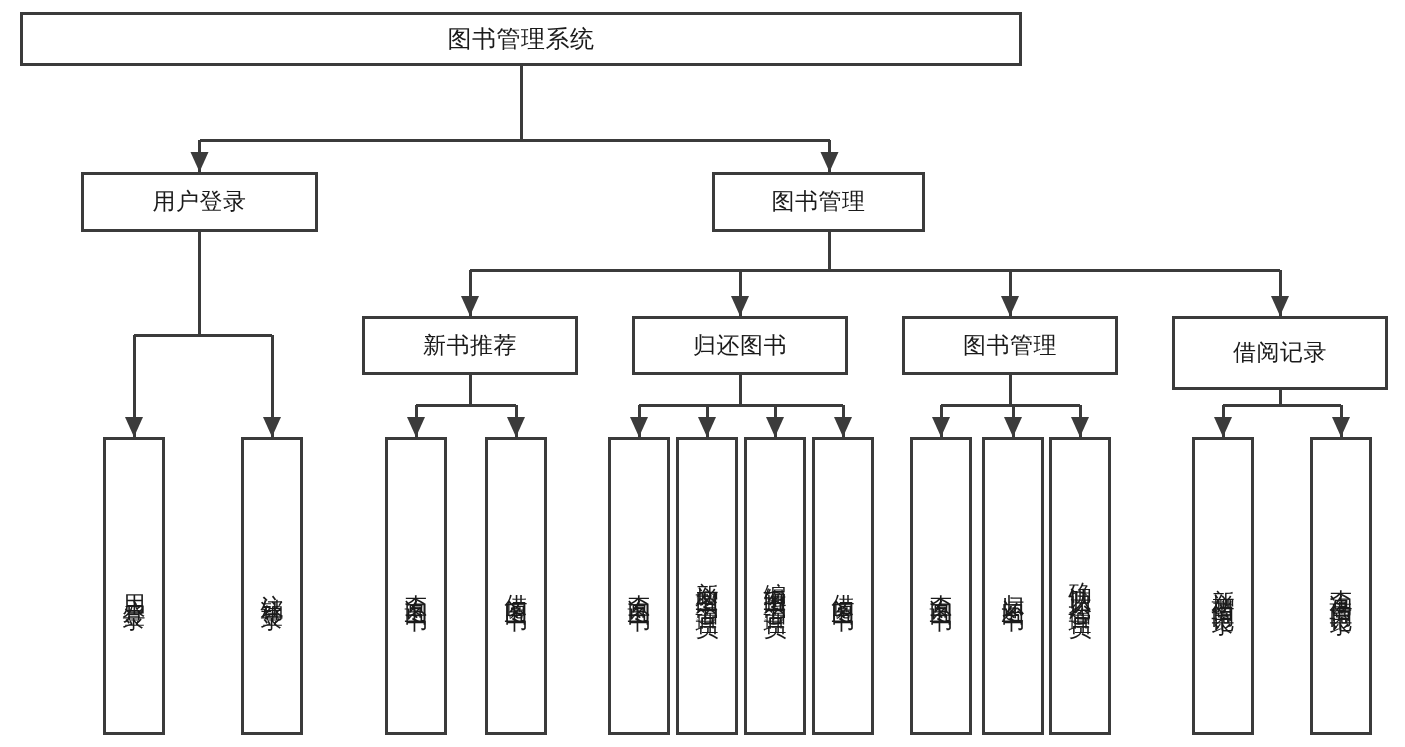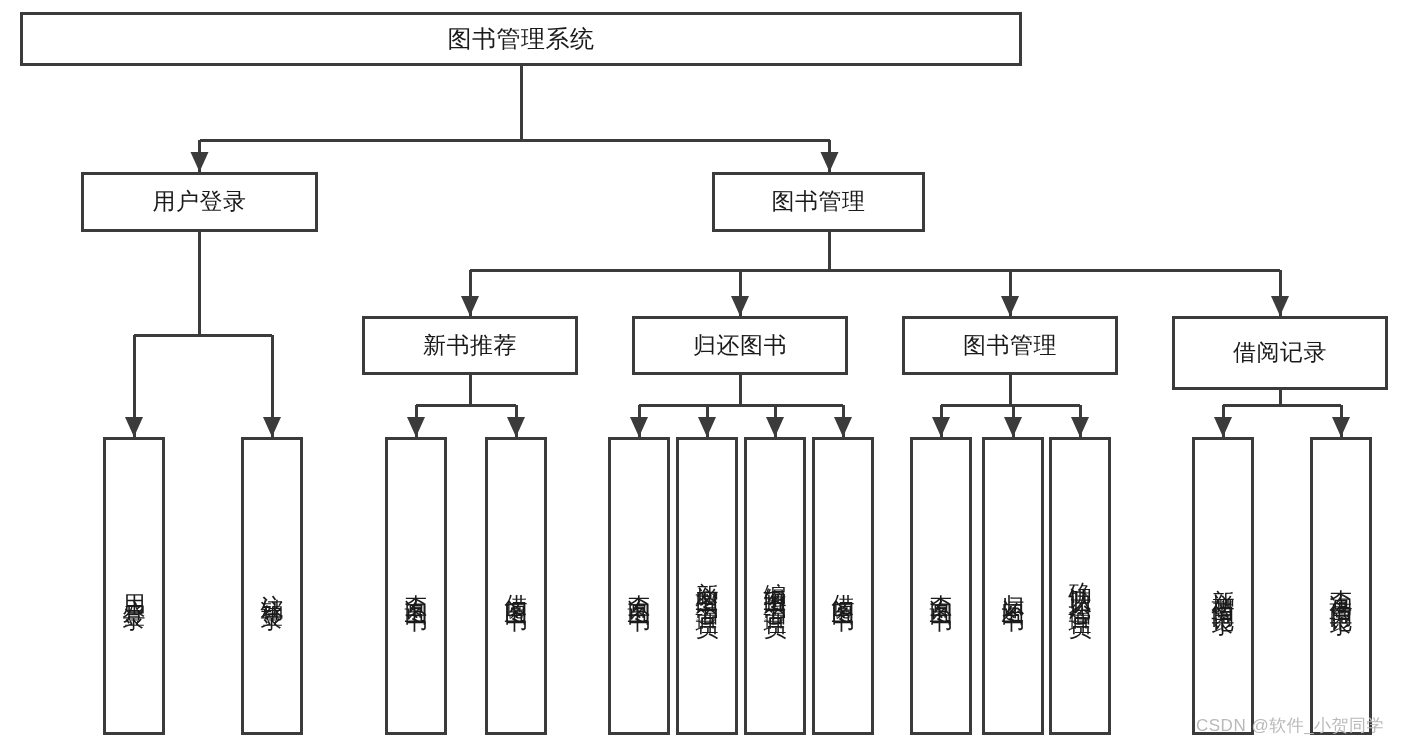--- a/index.html
+++ b/index.html
@@ -190,14 +190,13 @@
         <span class="node-label">确认归还（管理员）</span>
       </div>
       <div class="node-box vertical" style="left: 1192px; top: 437px; width: 62px; height: 298px;">
         <span class="node-label">新增借阅记录</span>
       </div>
       <div class="node-box vertical" style="left: 1310px; top: 437px; width: 62px; height: 298px;">
         <span class="node-label">查询借阅记录</span>
       </div>
     </div>
 
-  <div id="watermark">CSDN @软件_小贺同学</div>
 </div>
 
 </body></html>

